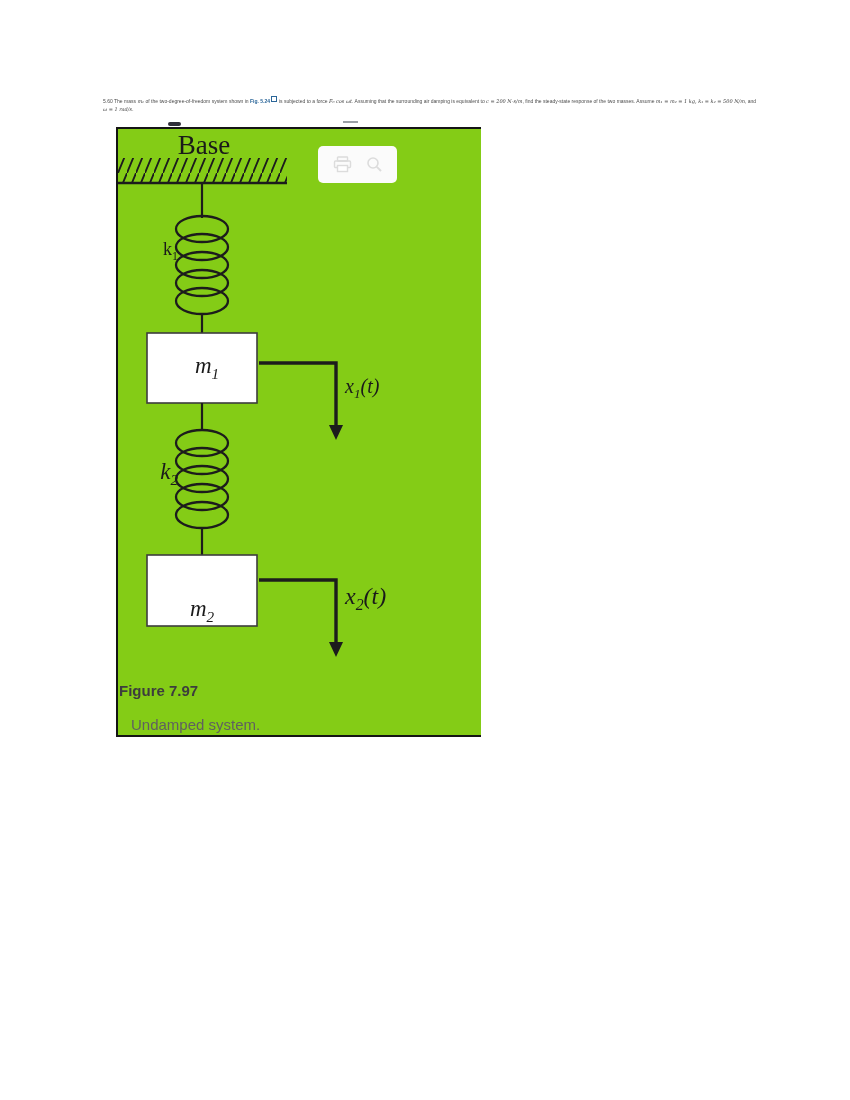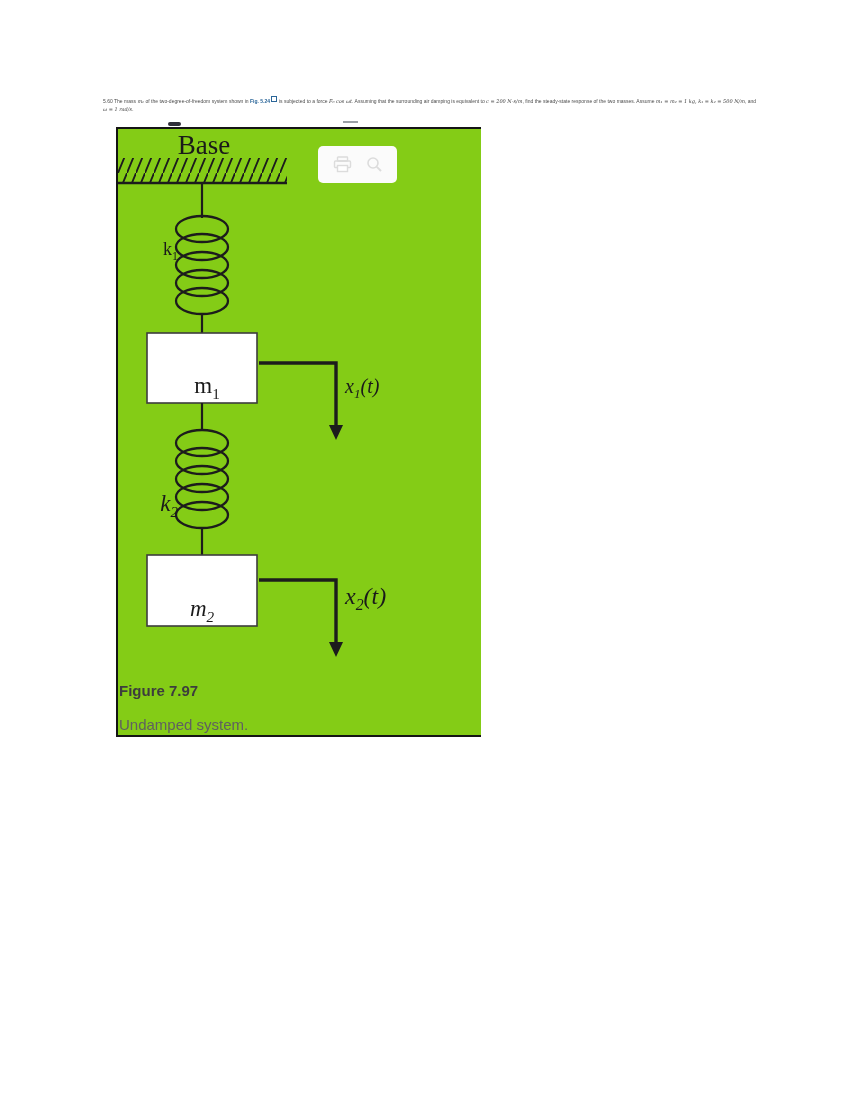--- a/index.html
+++ b/index.html
@@ -21,37 +21,37 @@
 
   
   .panel{position:absolute;left:116px;top:127px;width:363px;height:606px;background:#84cc16;
          border-left:2px solid #141414;border-top:2px solid #141414;border-bottom:2px solid #141414;}
   .diagram{position:absolute;left:0;top:0;}
 
   
   .fig-label{position:absolute;font-family:"Liberation Serif","DejaVu Serif",serif;color:#1a1a1a;}
   .base-label{left:24px;top:1px;width:124px;text-align:center;font-size:27px;}
   .k1-label{left:14px;top:110px;width:46px;text-align:right;font-size:18px;}
-  .k2-label{left:14px;top:330px;width:46px;text-align:right;font-size:23px;font-style:italic;margin-top:32px;}
-  .m1-label{left:29px;top:204px;width:120px;height:70px;display:flex;align-items:flex-end;
-            justify-content:center;font-size:23px;}
+  .k2-label{left:14px;top:330px;width:46px;text-align:right;font-size:23px;font-style:italic;}
+  .m1-label{left:29px;top:204px;width:120px;height:70px;display:flex;align-items:center;
+            justify-content:center;font-size:23px;font-style:italic;}
   .m2-label{left:29px;top:426px;width:110px;height:71px;display:flex;align-items:flex-end;
             justify-content:center;font-size:23px;font-style:italic;}
   .x1-label{left:227px;top:246px;font-size:20px;font-style:italic;}
   .x2-label{left:227px;top:454px;font-size:24px;font-style:italic;}
   .fig-label sub{font-size:0.66em;}
 
   
   .fig-toolbar{position:absolute;left:200px;top:17px;width:79px;height:37px;background:#fbfbfb;
                border-radius:5px;display:flex;align-items:center;justify-content:center;gap:14px;}
   .tb-btn{background:none;border:none;padding:0;margin:0;cursor:pointer;line-height:0;}
 
   
   .cap-title{position:absolute;left:1px;top:553px;font-size:15px;font-weight:bold;color:#3d3d3d;}
-  .cap-text{position:absolute;left:1px;top:587px;font-size:15px;color:#606060;}
+  .cap-text{position:absolute;left:13px;top:587px;font-size:15px;color:#606060;}
 </style>
 </head>
 <body>
 
 <div class="page">
 
   <div class="problem">
     <span>5.60 The mass </span><span class="math">m₁</span><span> of the two-degree-of-freedom system shown in </span><a class="fig-link">Fig. 5.24</a><span class="popup-icon"></span><span> is subjected to a force </span><span class="math">F₀ cos ωt</span><span>. Assuming that the surrounding air damping is equivalent to </span><span class="math">c = 200 N-s/m</span><span>, find the steady-state response of the two masses. Assume </span><span class="math">m₁ = m₂ = 1 kg, k₁ = k₂ = 500 N/m</span><span>, and</span><br>
     <span class="math">ω = 1 rad/s.</span>
   </div>

